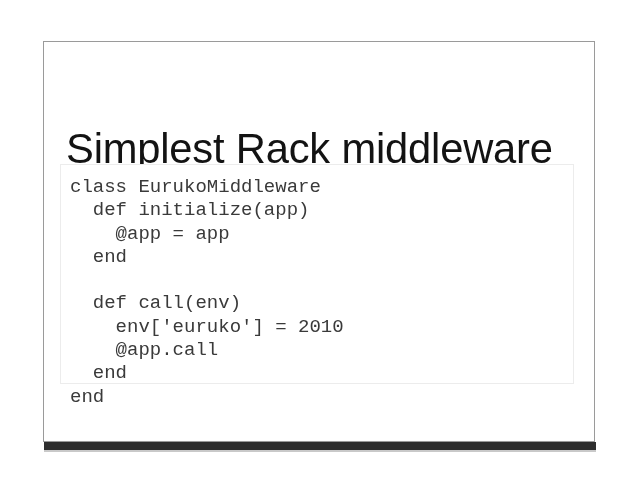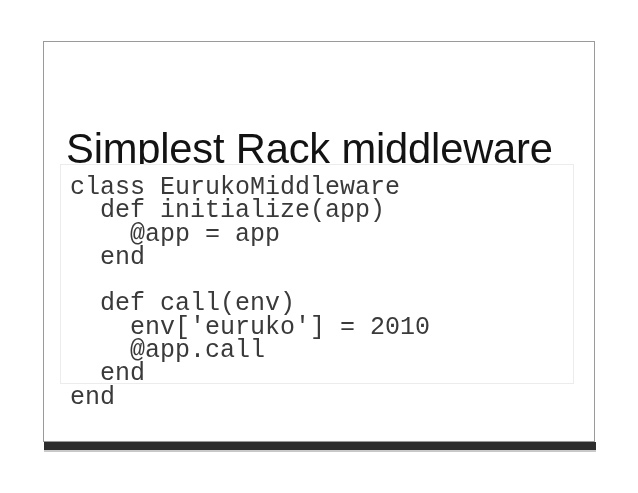--- a/index.html
+++ b/index.html
@@ -77,21 +77,21 @@
     width: 514px;
     height: 220px;
     background: #ffffff;
     border: 1px solid #ececec;
     box-sizing: border-box;
   }
   #code-listing {
     margin: 0;
     padding: 11px 0 0 9px;
     font-family: "Liberation Mono", "DejaVu Sans Mono", monospace;
-    font-size: 25px;
+    font-size: 19px;
     line-height: 23.3px;
     color: #3a3a3a;
     white-space: pre;
     tab-size: 2;
   }
   .code-line {
     white-space: pre;
     min-height: 23.3px;
   }
 </style>

